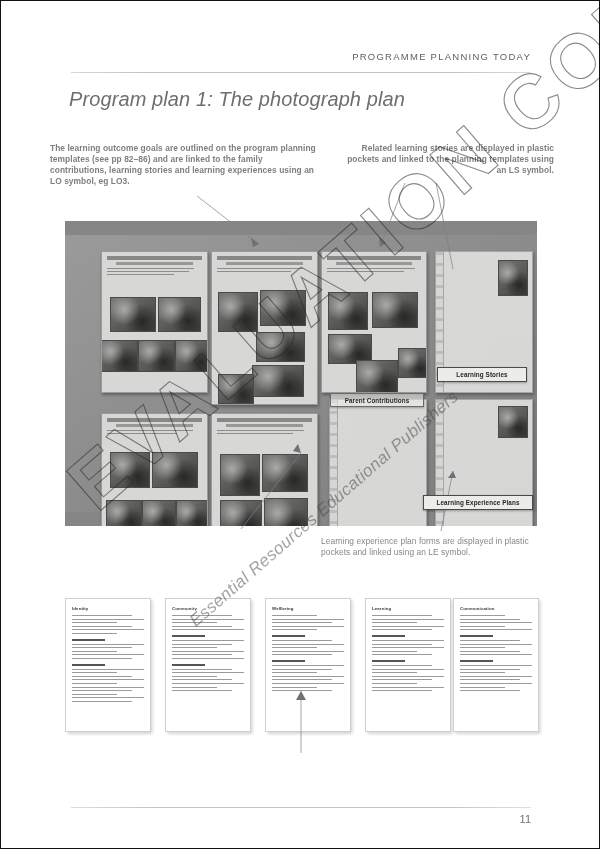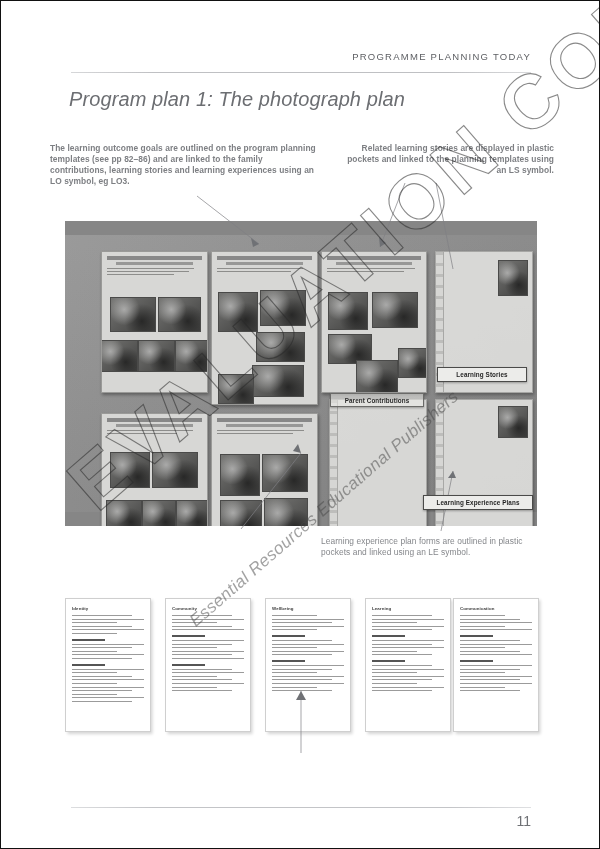--- a/index.html
+++ b/index.html
@@ -210,21 +210,21 @@
     position:absolute;
     left:70px; right:68px;
     top:806px;
     height:1px;
     background:linear-gradient(to right,#dcdddf,#c3c4c7 18%,#c3c4c7 82%,#dfe0e2);
   }
   .folio{
     position:absolute;
     right:68px;
     top:812px;
-    font-size:14px;
+    font-size:11px;
     color:#6f7175;
     text-align:center;
   }
 
   
   .wm-wrap{
     position:absolute; left:0; top:0; width:600px; height:849px;
     pointer-events:none; overflow:hidden;
   }
   .wm-eval{
@@ -348,21 +348,21 @@
     </div>
     <div class="pocket" style="left:370px;top:178px;width:96px;height:158px;">
       <div class="ph" style="left:62px;top:6px;width:28px;height:30px;"></div>
     </div>
 
     <div class="tag" style="left:372px;top:146px;width:88px;height:13px;">Learning Stories</div>
     <div class="tag" style="left:265px;top:172px;width:92px;height:12px;background:rgba(236,236,234,.55);border-color:#6a6a68;color:#2a2a2a;">Parent Contributions</div>
     <div class="tag" style="left:358px;top:274px;width:108px;height:13px;">Learning Experience Plans</div>
   </div>
 
-  <div class="callout light" id="callout-le">Learning experience plan forms are outlined in plastic pockets and linked using an LE symbol.</div>
+  <div class="callout light" id="callout-le">Learning experience plan forms are displayed in plastic pockets and linked using an LE symbol.</div>
 
   <div class="goals-row">
     <div class="goal-sheet" style="left:0px;">
       <h4>Identity</h4>
       <div class="gl">
         <i class="mid"></i>
           <i></i>
           <i class="short"></i>
           <i class="mid"></i>
           <i></i>

